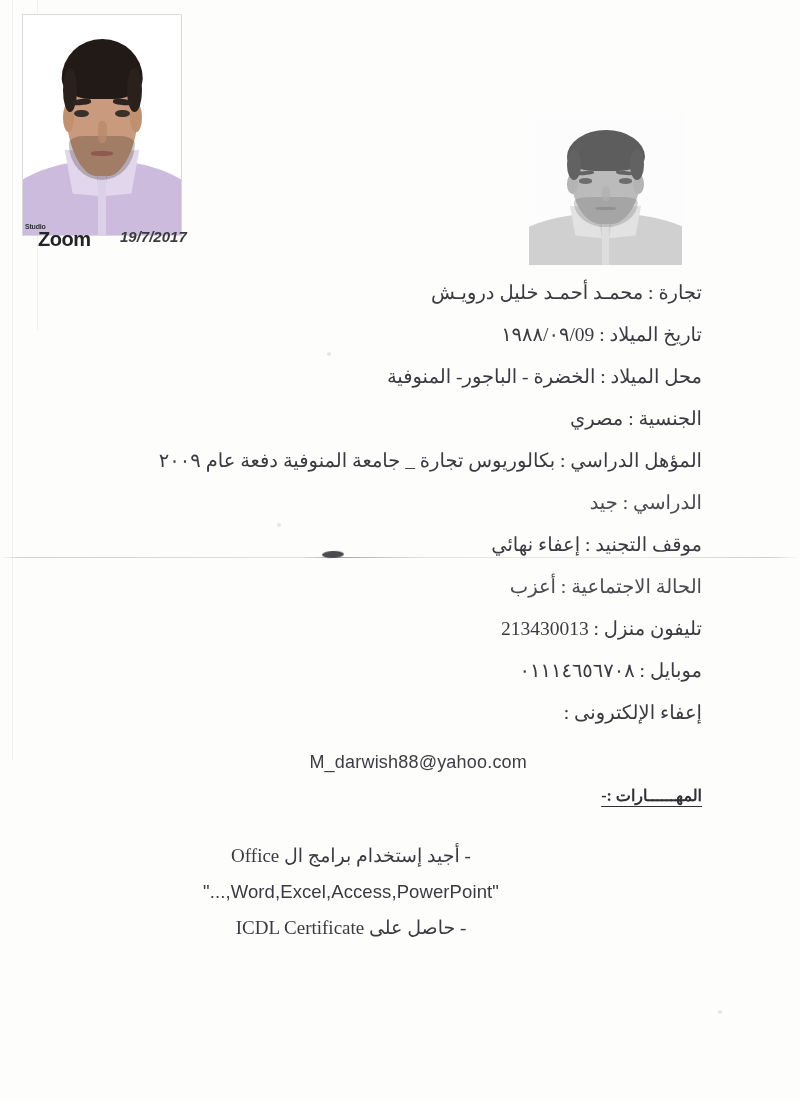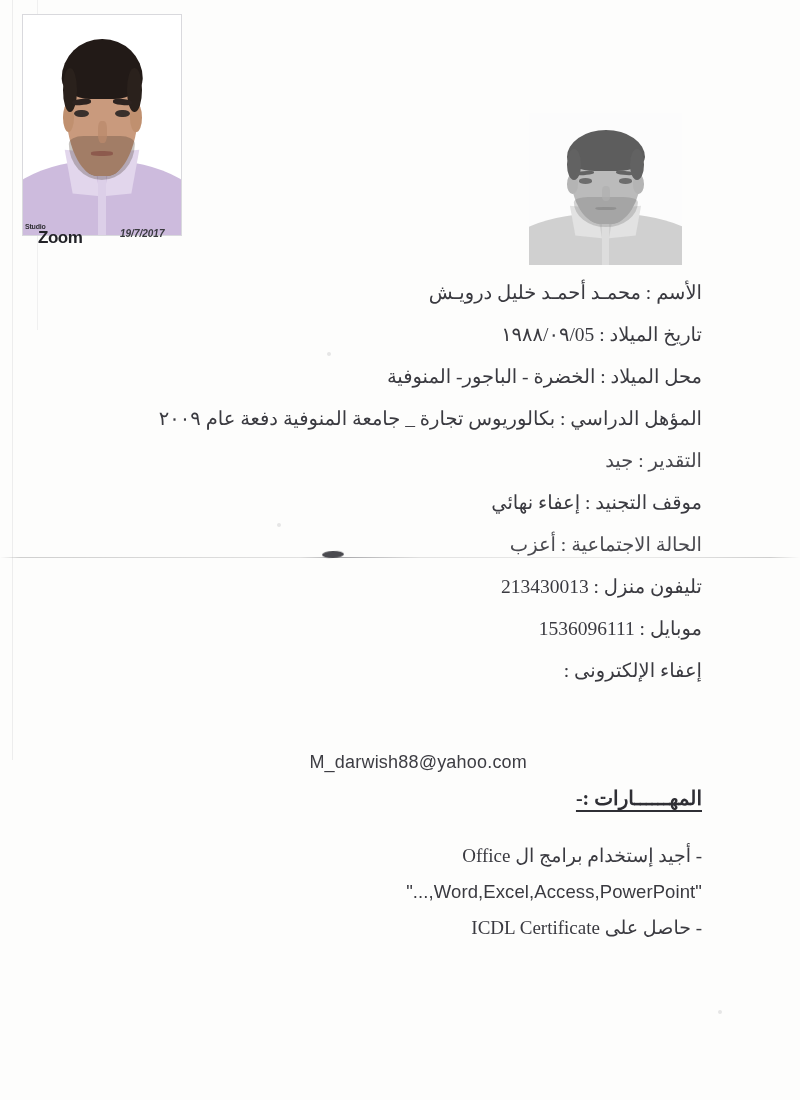--- a/index.html
+++ b/index.html
@@ -85,30 +85,30 @@
     font-family: "Liberation Sans", sans-serif;
     font-size: 7px;
     font-weight: 700;
     color: #2e2e33;
     letter-spacing: -0.2px;
   }
   .stamp-zoom {
     position: absolute;
     left: 16px; top: 6px;
     font-family: "Liberation Sans", sans-serif;
-    font-size: 17px;
+    font-size: 20px;
     font-weight: 700;
     color: #232328;
     letter-spacing: -0.5px;
   }
   .stamp-date {
     position: absolute;
     left: 98px; top: 6px;
     font-family: "Liberation Sans", sans-serif;
-    font-size: 10px;
+    font-size: 15px;
     font-style: italic;
     font-weight: 700;
     color: #3a3a40;
   }
 
   
   .photo-secondary {
     position: absolute;
     left: 529px; top: 113px;
     width: 153px; height: 152px;
@@ -252,32 +252,32 @@
     font-size: 18px;
     color: #3d3d43;
     letter-spacing: 0.2px;
   }
 
   .skills-header {
     position: absolute;
     left: 0; top: 786px;
     width: 702px;
     text-align: right;
-    font-size: 20px;
+    font-size: 16px;
     font-weight: 700;
     color: #2f2f35;
     text-decoration: underline;
     text-underline-offset: 5px;
   }
 
   .skills-block {
     position: absolute;
     left: 0; top: 838px;
     width: 702px;
-    text-align: right;
+    text-align: center;
   }
   .skill-line {
     font-size: 19px;
     line-height: 36px;
     color: #3a3a40;
     white-space: nowrap;
   }
   .skill-line.latin {
     font-family: "Liberation Sans", sans-serif;
     font-size: 18.5px;
@@ -345,29 +345,30 @@
       <div class="brow-l"></div>
       <div class="brow-r"></div>
       <div class="eye-l"></div>
       <div class="eye-r"></div>
       <div class="nose"></div>
       <div class="mouth"></div>
     </div>
   </div>
 
   <div class="info-block">
-    <div class="info-line">الأسم :  محمـد أحمـد خليل درويـش</div>
-    <div class="info-line">تاريخ الميلاد : ١٩٨٨/٠٩/05</div>
+    <div class="info-line">تجارة :  محمـد أحمـد خليل درويـش</div>
+    <div class="info-line">تاريخ الميلاد : ١٩٨٨/٠٩/09</div>
     <div class="info-line">محل الميلاد :  الخضرة - الباجور- المنوفية</div>
+    <div class="info-line">الجنسية : مصري</div>
     <div class="info-line">المؤهل الدراسي : بكالوريوس تجارة _ جامعة المنوفية دفعة عام ٢٠٠٩</div>
-    <div class="info-line dim">التقدير : جيد</div>
+    <div class="info-line dim">الدراسي : جيد</div>
     <div class="info-line">موقف التجنيد : إعفاء نهائي</div>
     <div class="info-line dim">الحالة الاجتماعية : أعزب</div>
     <div class="info-line">تليفون منزل : 213430013</div>
-    <div class="info-line">موبايل : 1536096111</div>
+    <div class="info-line">موبايل : ٠١١١٤٦٥٦٧٠٨</div>
     <div class="info-line">إعفاء الإلكترونى :</div>
   </div>
 
   <div class="email-line">M_darwish88@yahoo.com</div>
 
   <div class="skills-header">المهــــــارات :-</div>
 
   <div class="skills-block">
     <div class="skill-line">- أجيد إستخدام برامج ال Office</div>
     <div class="skill-line latin">"Word,Excel,Access,PowerPoint,..."</div>

